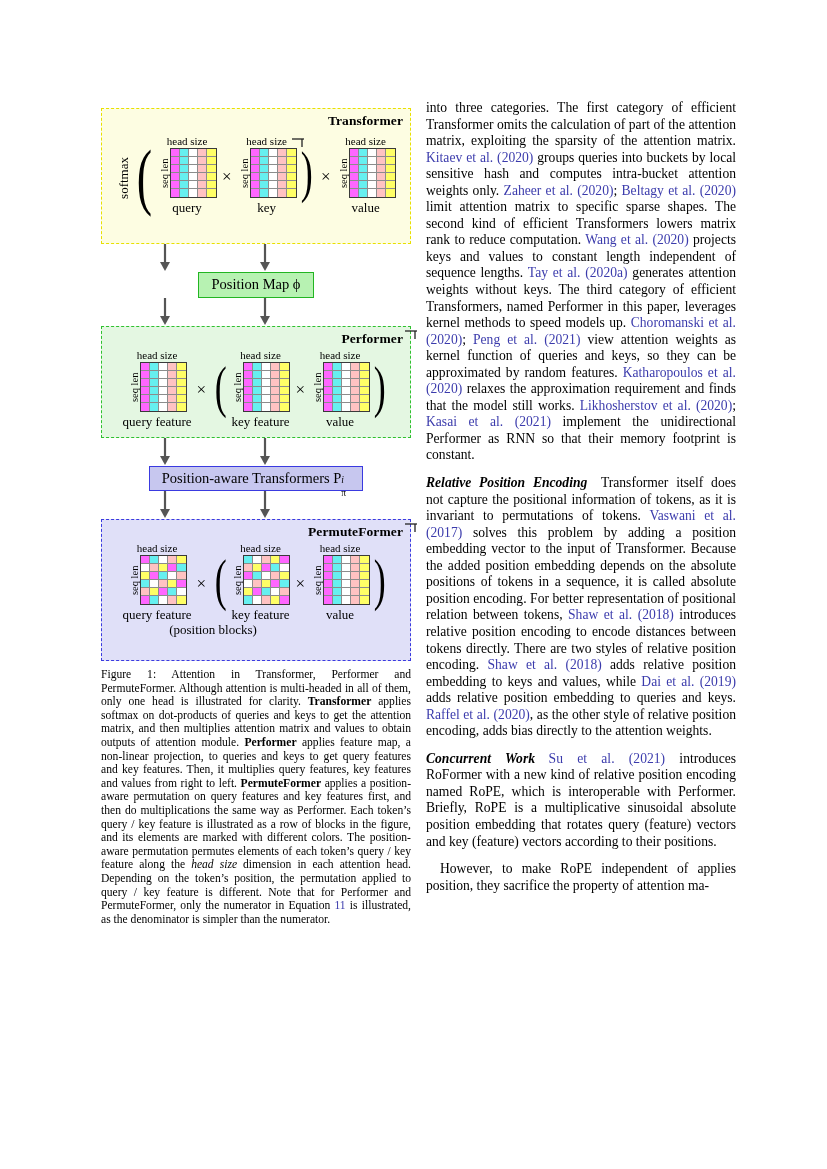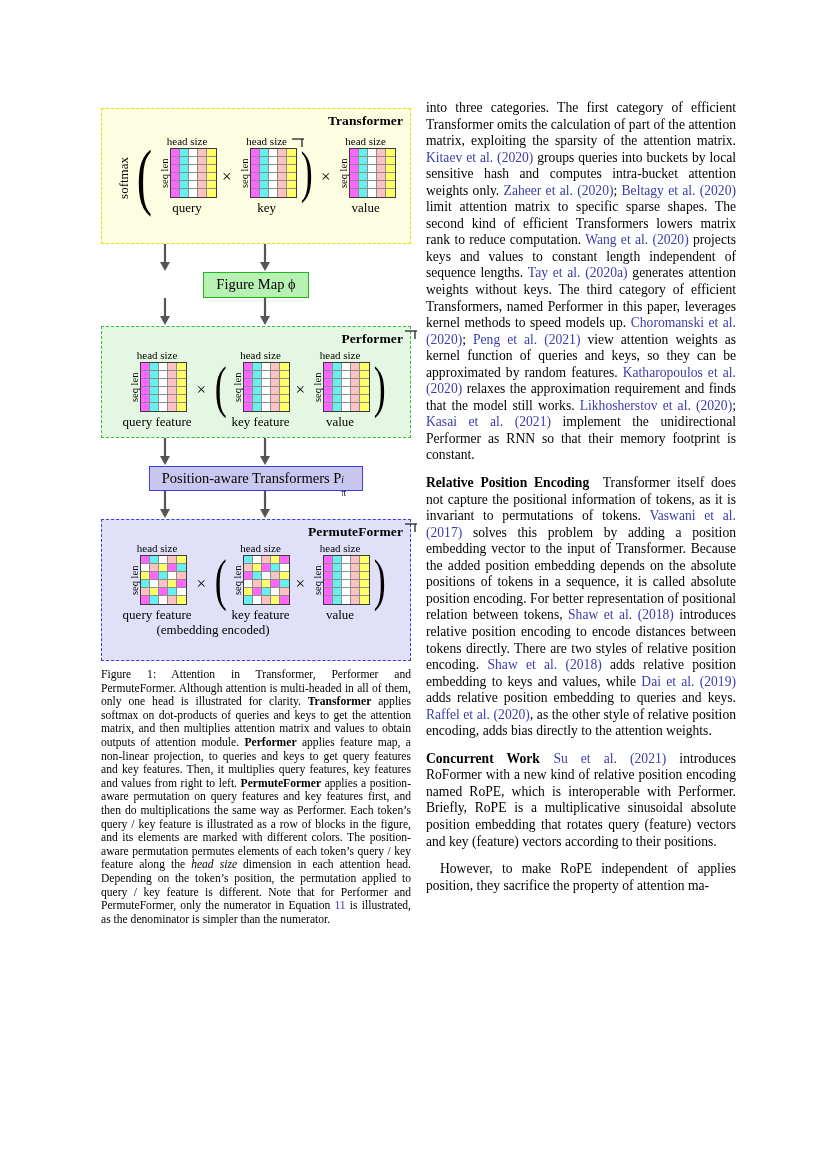--- a/index.html
+++ b/index.html
@@ -35,21 +35,21 @@
     line-height: 16.55px;
     text-align: justify;
     text-justify: inter-word;
     margin: 0 0 0 0;
     hyphens: manual;
   }
   .para + .para { margin-top: 11px; }
   .para.noindent { text-indent: 0; }
   .para.indent { text-indent: 14px; }
   .cite { color: #3b3bac; }
-  .runin { font-weight: bold; }
+  .runin { font-weight: bold; font-style: italic; }
 
   
   .figure {
     position: absolute;
     left: 101px;
     top: 108px;
     width: 310px;
   }
 
   .fig-block {
@@ -348,21 +348,21 @@
     <div class="arrows" style="height:28px;">
       <svg width="310" height="28">
         <line x1="64" y1="0" x2="64" y2="20" stroke="#555" stroke-width="2.2"></line>
         <polygon points="59,18 69,18 64,27" fill="#555"></polygon>
         <line x1="164" y1="0" x2="164" y2="20" stroke="#555" stroke-width="2.2"></line>
         <polygon points="159,18 169,18 164,27" fill="#555"></polygon>
       </svg>
     </div>
 
     <div class="center-row">
-      <div class="solid-box box-featuremap">Figure Map ϕ</div>
+      <div class="solid-box box-featuremap">Position Map ϕ</div>
     </div>
 
     <div class="arrows" style="height:28px;">
       <svg width="310" height="28">
         <line x1="64" y1="0" x2="64" y2="20" stroke="#555" stroke-width="2.2"></line>
         <polygon points="59,18 69,18 64,27" fill="#555"></polygon>
         <line x1="164" y1="0" x2="164" y2="20" stroke="#555" stroke-width="2.2"></line>
         <polygon points="159,18 169,18 164,27" fill="#555"></polygon>
       </svg>
     </div>
@@ -644,21 +644,21 @@
                 <div class="cell" style="background: rgb(102, 240, 240); border-bottom: none;"></div>
                 <div class="cell" style="background: rgb(255, 255, 255); border-bottom: none;"></div>
                 <div class="cell" style="background: rgb(255, 194, 194); border-bottom: none;"></div>
                 <div class="cell" style="background: rgb(255, 255, 102); border-right: none; border-bottom: none;"></div>
               </div>
           </div>
           <div class="mat-caption">value</div>
         </div>
         <div class="paren" style="margin-top:-4px;">)</div>
       </div>
-      <div style="text-align:center;font-size:13px;margin-top:-1px;margin-left:-86px;">(embedding encoded)</div>
+      <div style="text-align:center;font-size:13px;margin-top:-1px;margin-left:-86px;">(position blocks)</div>
     </div>
   </div>
 
   <div class="fig-caption">
     <span>Figure 1:</span><span> Attention in Transformer, Performer and PermuteFormer. Although attention is multi-headed in all of them, only one head is illustrated for clarity. </span><b>Transformer</b><span> applies softmax on dot-products of queries and keys to get the attention matrix, and then multiplies attention matrix and values to obtain outputs of attention module. </span><b>Performer</b><span> applies feature map, a non-linear projection, to queries and keys to get query features and key features. Then, it multiplies query features, key features and values from right to left. </span><b>PermuteFormer</b><span> applies a position-aware permutation on query features and key features first, and then do multiplications the same way as Performer. Each token’s query / key feature is illustrated as a row of blocks in the figure, and its elements are marked with different colors. The position-aware permutation permutes elements of each token’s query / key feature along the </span><i>head size</i><span> dimension in each attention head. Depending on the token’s position, the permutation applied to query / key feature is different. Note that for Performer and PermuteFormer, only the numerator in Equation </span><span class="cite">11</span><span> is illustrated, as the denominator is simpler than the numerator.</span>
   </div>
 
   <div class="col-right">
       <div class="para noindent"><span>into three categories. The first category of efficient Transformer omits the calculation of part of the attention matrix, exploiting the sparsity of the attention matrix. </span><span class="cite">Kitaev et al. (2020)</span><span> groups queries into buckets by local sensitive hash and computes intra-bucket attention weights only. </span><span class="cite">Zaheer et al. (2020)</span><span>; </span><span class="cite">Beltagy et al. (2020)</span><span> limit attention matrix to specific sparse shapes. The second kind of efficient Transformers lowers matrix rank to reduce computation. </span><span class="cite">Wang et al. (2020)</span><span> projects keys and values to constant length independent of sequence lengths. </span><span class="cite">Tay et al. (2020a)</span><span> generates attention weights without keys. The third category of efficient Transformers, named Performer in this paper, leverages kernel methods to speed models up. </span><span class="cite">Choromanski et al. (2020)</span><span>; </span><span class="cite">Peng et al. (2021)</span><span> view attention weights as kernel function of queries and keys, so they can be approximated by random features. </span><span class="cite">Katharopoulos et al. (2020)</span><span> relaxes the approximation requirement and finds that the model still works. </span><span class="cite">Likhosherstov et al. (2020)</span><span>; </span><span class="cite">Kasai et al. (2021)</span><span> implement the unidirectional Performer as RNN so that their memory footprint is constant.</span></div>
       <div class="para noindent"><span class="runin">Relative Position Encoding</span><span> Transformer itself does not capture the positional information of tokens, as it is invariant to permutations of tokens. </span><span class="cite">Vaswani et al. (2017)</span><span> solves this problem by adding a position embedding vector to the input of Transformer. Because the added position embedding depends on the absolute positions of tokens in a sequence, it is called absolute position encoding. For better representation of positional relation between tokens, </span><span class="cite">Shaw et al. (2018)</span><span> introduces relative position encoding to encode distances between tokens directly. There are two styles of relative position encoding. </span><span class="cite">Shaw et al. (2018)</span><span> adds relative position embedding to keys and values, while </span><span class="cite">Dai et al. (2019)</span><span> adds relative position embedding to queries and keys. </span><span class="cite">Raffel et al. (2020)</span><span>, as the other style of relative position encoding, adds bias directly to the attention weights.</span></div>

